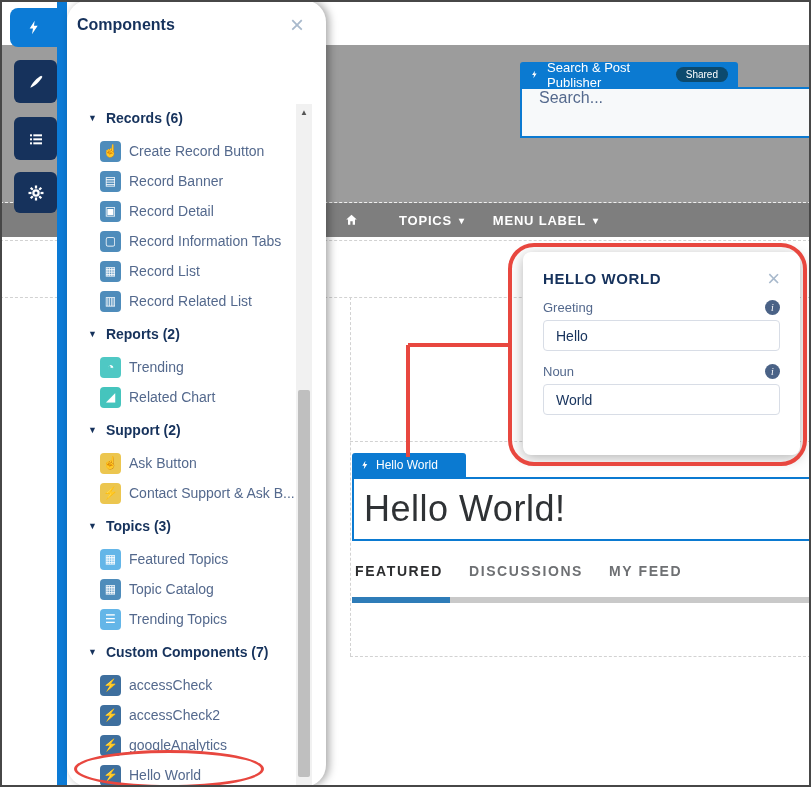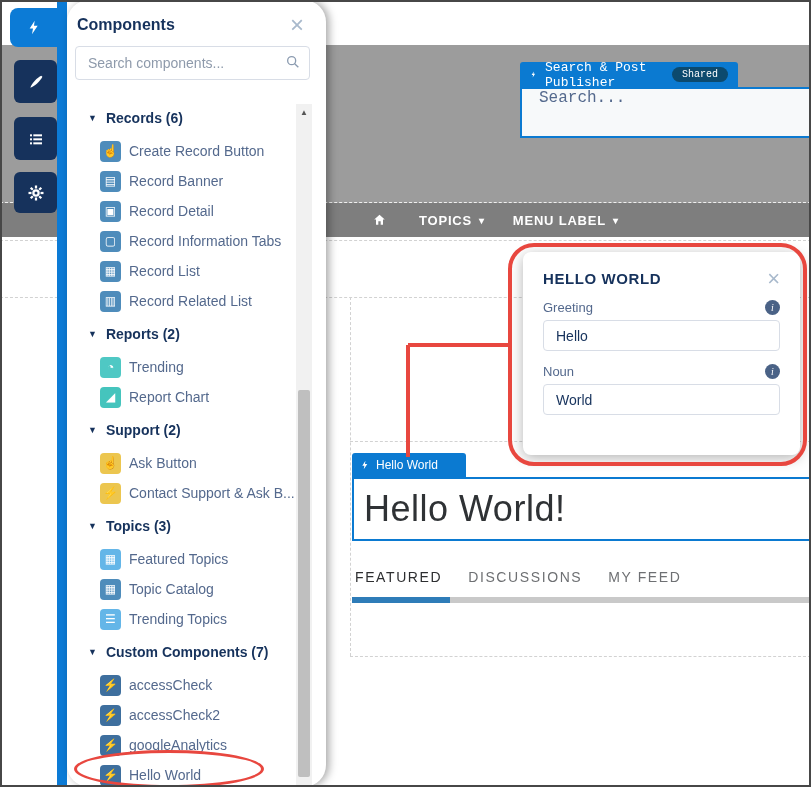--- a/index.html
+++ b/index.html
@@ -10,44 +10,44 @@
 
   
   .gray-header { position:absolute; left:0; top:45px; width:811px; height:158px; background:#9c9c9c; z-index:1; }
   .dash-top { position:absolute; left:0; top:44px; width:811px; border-top:1px dashed rgba(255,255,255,.9); z-index:2; }
   .navbar { position:absolute; left:0; top:203px; width:811px; height:34px; background:#7e7e7e; z-index:1;
             display:flex; align-items:center; }
   .dash-nav-top { position:absolute; left:0; top:202px; width:811px; border-top:1px dashed rgba(255,255,255,.85); z-index:2; }
   .dash-h { position:absolute; border-top:1px dashed #d2d2d2; z-index:2; }
   .dash-v { position:absolute; border-left:1px dashed #d2d2d2; z-index:2; }
 
-  .navbar-inner { position:absolute; left:372px; display:flex; align-items:flex-start; gap:32px; }
+  .navbar-inner { position:absolute; left:344px; display:flex; align-items:flex-start; gap:40px; }
   .nav-item { color:#ffffff; font-size:13px; font-weight:bold; letter-spacing:.8px; display:flex; align-items:center; gap:7px; cursor:pointer; }
   .nav-caret { font-size:10px; }
 
   
-  .publisher { position:absolute; left:520px; top:62px; z-index:3;font-family:Liberation Mono, monospace; }
+  .publisher { position:absolute; left:520px; top:62px; z-index:3; }
   .comp-tab { background:#0b7ad1; color:#fff; display:flex; align-items:center; gap:8px;
               border-radius:3px 3px 0 0; padding:0 10px; }
   .publisher .comp-tab { width:218px; height:25px; font-size:13px; }
   .publisher-body { width:291px; height:51px; background:#f7f9fa; border:2px solid #0b7ad1;
                     display:flex; align-items:flex-start; padding-left:17px; color:#54698d; font-size:16px; }
   .badge { background:#0c4a6e; color:#fff; font-size:10px; padding:2px 10px; border-radius:9px; margin-left:4px; }
 
   
   .hello-comp-tab { position:absolute; left:352px; top:453px; width:114px; height:24px; z-index:3;
                     background:#0b7ad1; color:#fff; font-size:12px; display:flex; align-items:center; gap:6px;
                     padding:0 8px; border-radius:3px 3px 0 0; }
   .hello-comp-body { position:absolute; left:352px; top:477px; width:459px; height:64px; z-index:3;
                      background:#fff; border:2px solid #0b7ad1; display:flex; align-items:center; padding-left:10px; }
   .hello-text { font-size:36px; color:#2f3235; letter-spacing:.5px; }
 
   
   .content-tabs { position:absolute; left:355px; top:563px; display:flex; gap:26px; z-index:3; }
-  .content-tab { font-size:14px; font-weight:normal; letter-spacing:1.6px; color:#6e7073; cursor:pointer;margin-top:6px; }
+  .content-tab { font-size:14px; font-weight:bold; letter-spacing:1.6px; color:#6e7073; cursor:pointer; }
   .content-tab.active { color:#2d2e30; }
   .underline-blue { position:absolute; left:352px; top:597px; width:98px; height:6px; background:#2e7cb8; z-index:3; }
   .underline-gray { position:absolute; left:450px; top:597px; width:361px; height:6px; background:#c9c9c9; z-index:3; }
 
   
   .rail-btn { position:absolute; z-index:6; display:flex; align-items:center; justify-content:center; cursor:pointer; }
   .rail-active { left:10px; top:8px; width:47px; height:39px; background:#0c7bd6; border-radius:8px 0 0 8px; }
   .rail-1 { left:14px; top:60px;  width:43px; height:43px; background:#16325c; border-radius:6px; }
   .rail-2 { left:14px; top:117px; width:43px; height:43px; background:#16325c; border-radius:6px; }
   .rail-3 { left:14px; top:172px; width:43px; height:41px; background:#16325c; border-radius:6px; }
@@ -201,29 +201,20 @@
     <circle cx="12" cy="12" r="2" fill="#16325c"></circle>
   </svg>
 </div>
 <div class="blue-strip"></div>
 
 <div class="panel">
   <div class="panel-header">
     <span class="panel-title">Components</span>
     <span class="panel-close">×</span>
   </div>
-  <div class="search-wrap">
-    <input class="search-input" placeholder="Search components..." style="">
-    <span class="search-icon">
-      <svg width="16" height="16" viewBox="0 0 24 24">
-          <circle cx="10" cy="10" r="6" fill="none" stroke="#8b9bb0" stroke-width="2"></circle>
-          <line x1="14.5" y1="14.5" x2="20" y2="20" stroke="#8b9bb0" stroke-width="2"></line>
-        </svg>
-    </span>
-  </div>
   <div class="comp-list" id="comp-list">
       <div class="sec-hdr">
         <span class="tri">▼</span>
         <span class="sec-label">Records (6)</span>
       </div>
       <div class="comp-item">
         <span class="cicon" style="background:#4e8cbb">☝</span>
         <span class="clabel">Create Record Button</span>
       </div>
       <div class="comp-item">
@@ -249,21 +240,21 @@
       <div class="sec-hdr">
         <span class="tri">▼</span>
         <span class="sec-label">Reports (2)</span>
       </div>
       <div class="comp-item">
         <span class="cicon" style="background:#4fc8c4">◔</span>
         <span class="clabel">Trending</span>
       </div>
       <div class="comp-item">
         <span class="cicon" style="background:#45c4bd">◢</span>
-        <span class="clabel">Report Chart</span>
+        <span class="clabel">Related Chart</span>
       </div>
       <div class="sec-hdr">
         <span class="tri">▼</span>
         <span class="sec-label">Support (2)</span>
       </div>
       <div class="comp-item">
         <span class="cicon" style="background:#ecc64f">☝</span>
         <span class="clabel">Ask Button</span>
       </div>
       <div class="comp-item">

